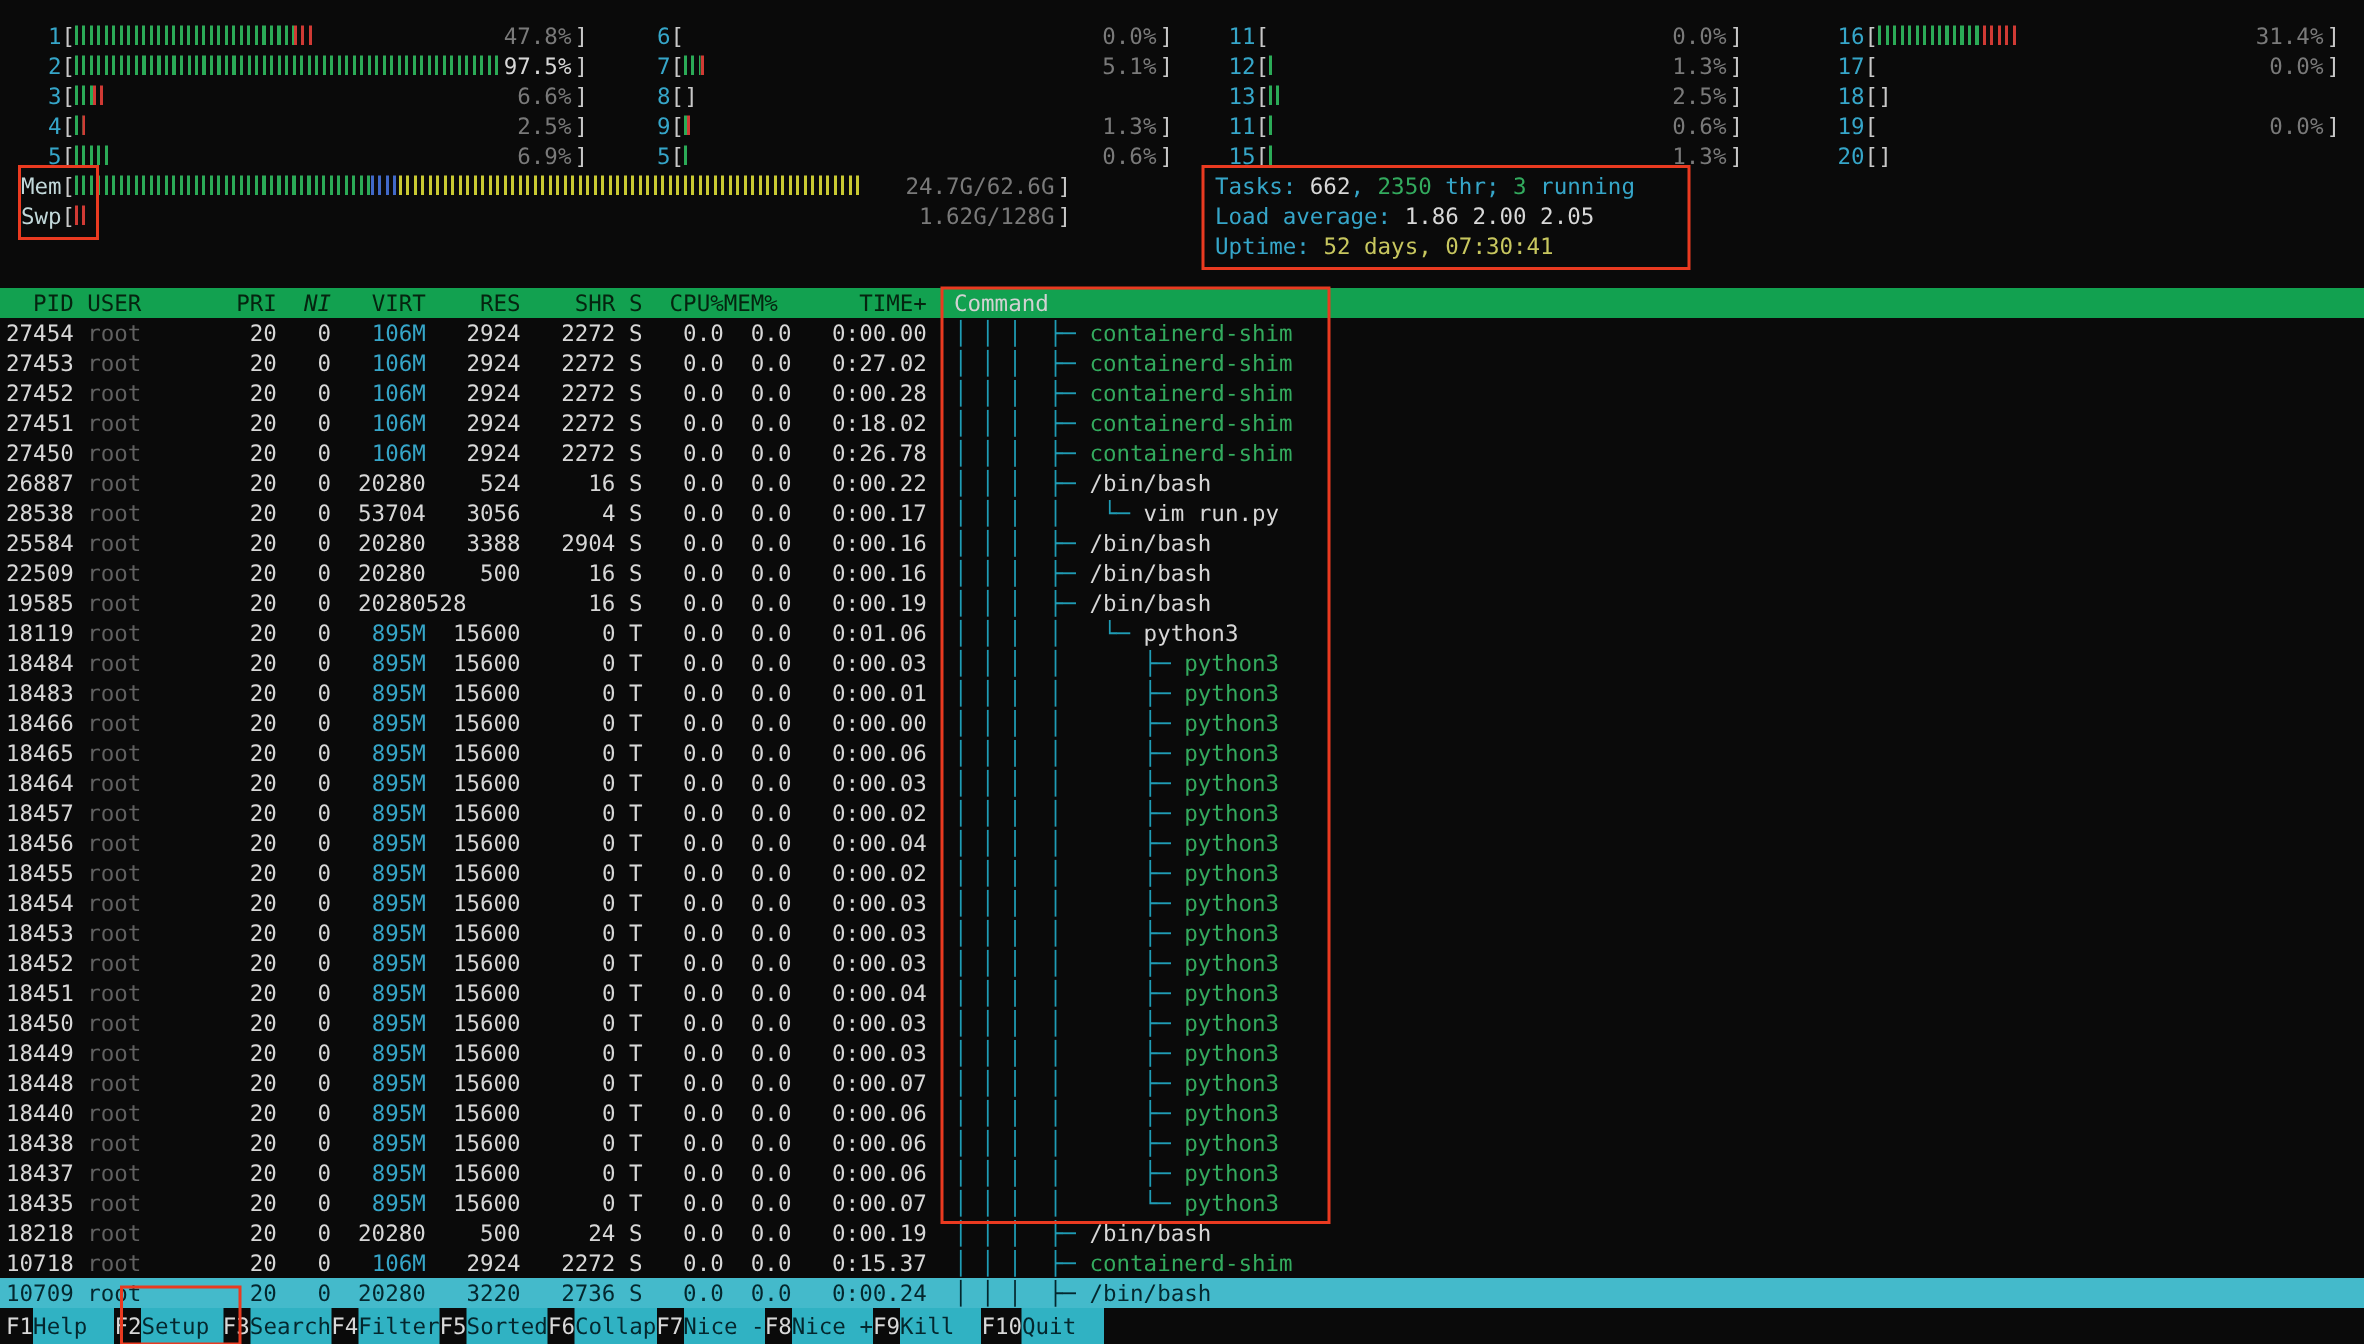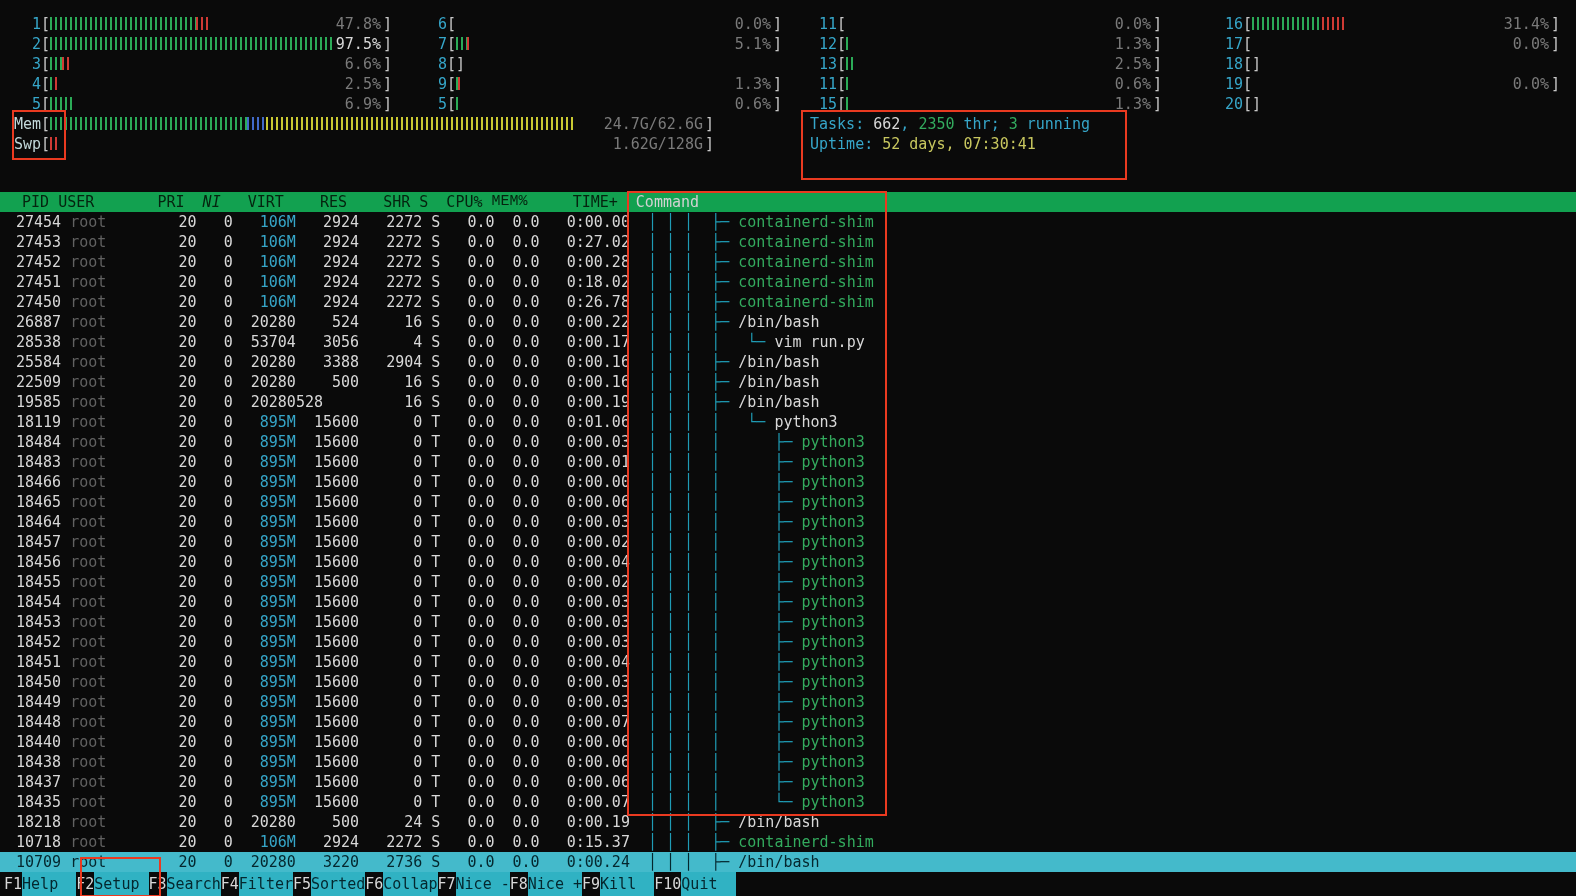--- a/index.html
+++ b/index.html
@@ -37,21 +37,21 @@
   .c-tree{color:#1f9cb5;}
   .c-green{color:#33ab5e;}
   .c-yellow{color:#c8c75f;}
   .c-memlbl{color:#c2d8da;}
 
   
   #thead{position:absolute;left:0;top:192px;width:1576px;height:20px;background:#12a150;
          display:flex;padding-left:4px;box-sizing:border-box;}
   #thead span{color:#05240f;}
   #tbody{position:absolute;left:0;top:212px;width:1576px;}
-  .row{display:flex;height:20px;padding-left:16px;box-sizing:border-box;}
+  .row{display:flex;height:20px;padding-left:4px;box-sizing:border-box;}
   .row span,.trow span{white-space:pre;flex:none;overflow:visible;}
   .cmdcell{flex:1;white-space:pre;overflow:hidden;}
   .row.sel{background:#44bacb;}
   .row.sel span{color:#04272e !important;}
 
   
   #fnbar{position:absolute;left:0;top:872px;width:1576px;height:24px;line-height:24px;
          display:flex;padding-left:4px;box-sizing:border-box;background:#0a0a0a;}
   .fnitem{display:flex;}
   .fkey{color:#d8d8d8;white-space:pre;}
@@ -264,35 +264,36 @@
         <span class="bracket">[</span>
         <div class="bararea">
           <div class="seg sg-red" style="left: 0%; width: 1.3%;"></div>
           <span class="mtext c-gray">1.62G/128G</span>
         </div>
         <span class="bracket">]</span>
       </div>
     </div>
   <div id="tasks">
       <div class="tline"><span class="c-cyan">Tasks: </span><span class="c-white">662</span><span class="c-cyan">, </span><span class="c-green">2350</span><span class="c-cyan"> thr</span><span class="c-cyan">; </span><span class="c-green">3</span><span class="c-cyan"> running</span></div>
+      <div class="tline"><span class="c-cyan">Load average: </span><span class="c-white">1.86 2.00 2.05</span></div>
       <div class="tline"><span class="c-cyan">Uptime: </span><span class="c-yellow">52 days, 07:30:41</span></div>
     </div>
   <div id="thead">
       <span style="width: 5ch; text-align: right;">PID</span>
       <span style="width: 1ch; text-align: left;"></span>
       <span style="width: 10ch; text-align: left;">USER</span>
       <span style="width: 4ch; text-align: right;">PRI</span>
       <span style="width: 4ch; text-align: right; font-style: italic;">NI</span>
       <span style="width: 7ch; text-align: right;">VIRT</span>
       <span style="width: 7ch; text-align: right;">RES</span>
       <span style="width: 7ch; text-align: right;">SHR</span>
       <span style="width: 1ch; text-align: left;"></span>
       <span style="width: 1ch; text-align: left;">S</span>
       <span style="width: 6ch; text-align: right;">CPU%</span>
-      <span style="width: 5ch; text-align: right; font-family: Liberation Mono, monospace;">MEM%</span>
+      <span style="width: 5ch; text-align: left;">MEM%</span>
       <span style="width: 10ch; text-align: right;">TIME+</span>
       <span style="width: 2ch; text-align: left;"></span>
       <div class="cmdcell">Command</div>
     </div>
   <div id="tbody">
       <div class="row">
         <span class="c-white" style="width: 5ch; text-align: right;">27454</span>
         <span style="width: 1ch; text-align: left;"></span>
         <span class="c-dim" style="width: 10ch; text-align: left;">root</span>
         <span class="c-white" style="width: 4ch; text-align: right;">20</span>

